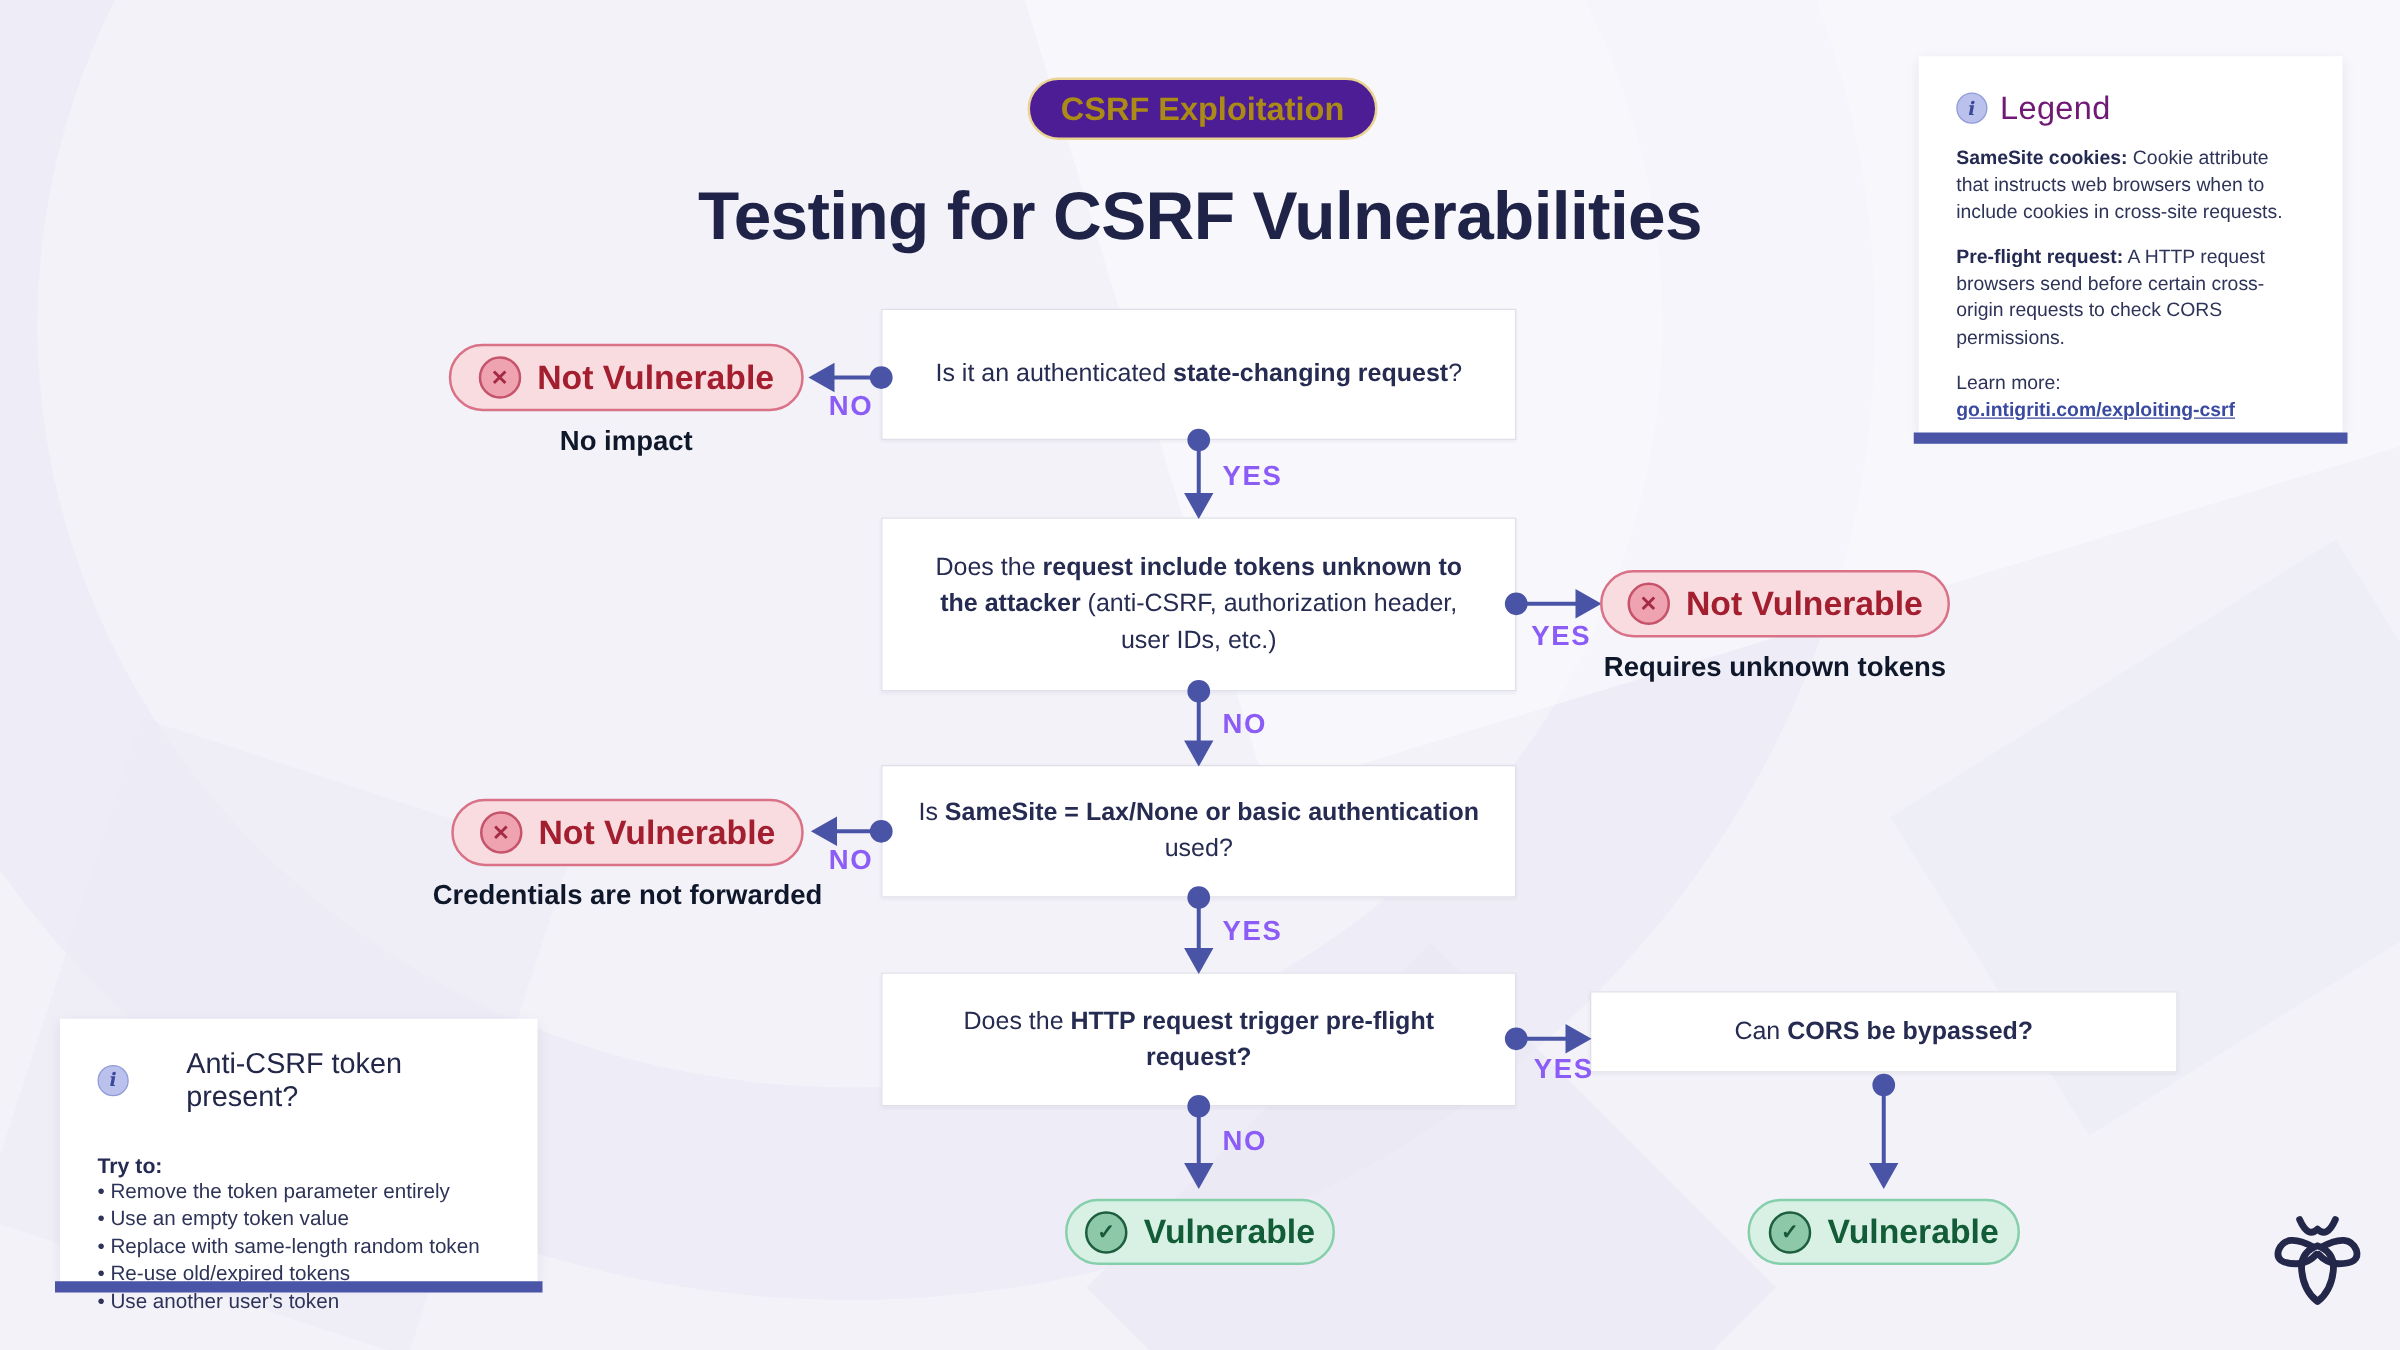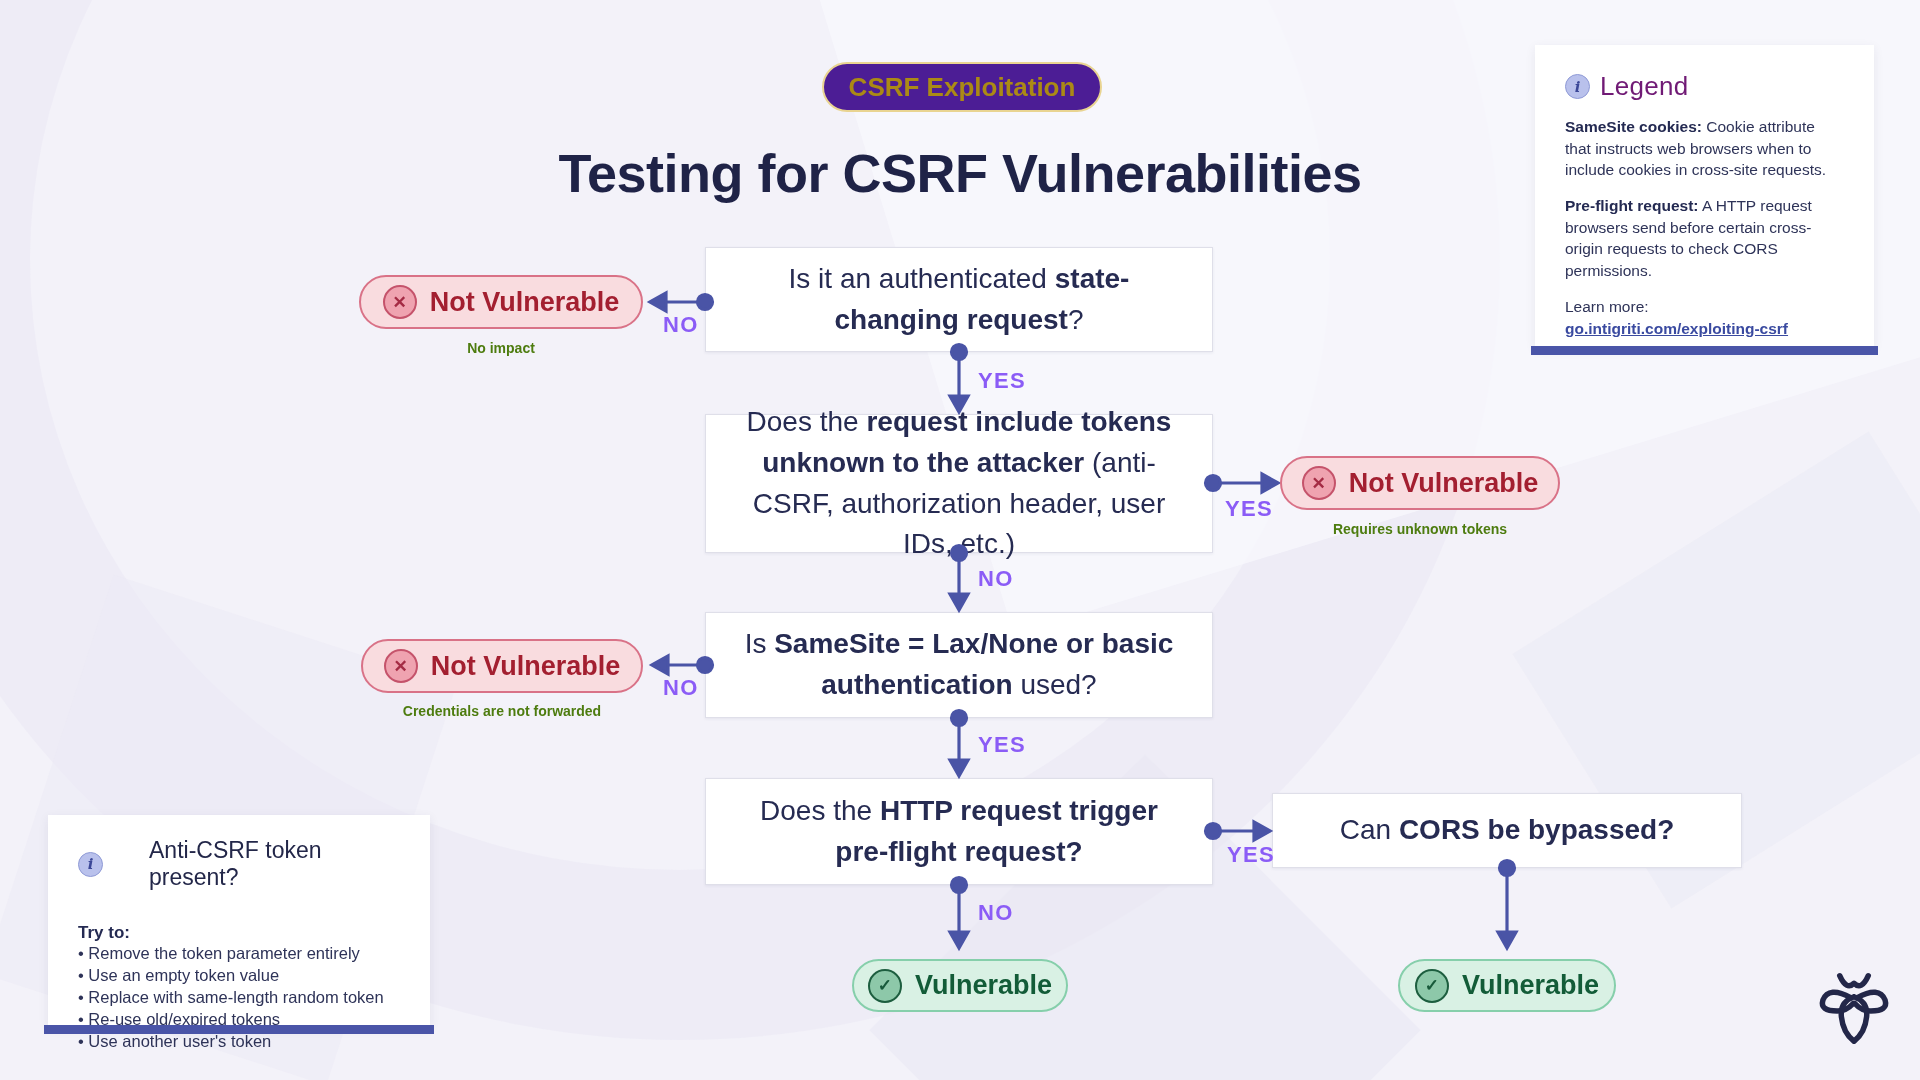--- a/index.html
+++ b/index.html
@@ -37,29 +37,29 @@
     position:absolute; left:0; top:142px; width:1920px;
     text-align:center; font-size:54px; font-weight:700;
     color:#1f2347; letter-spacing:-0.5px;
   }
 
   
   .flow-box {
     position:absolute; background:#ffffff; border:1px solid #dfdfe9;
     box-shadow:0 1px 3px rgba(35,39,80,.07);
     display:flex; align-items:center; justify-content:center;
-    text-align:center; font-size:28px; color:#262b52; line-height:1.45;
+    text-align:center; font-size:20px; color:#262b52; line-height:1.45;
     padding:10px 26px;
   }
   .flow-box b, .seg-b { font-weight:700; }
   #box1 { left:705px; top:247px; width:508px; height:105px; }
   #box2 { left:705px; top:414px; width:508px; height:139px; }
   #box3 { left:705px; top:612px; width:508px; height:106px; }
   #box4 { left:705px; top:778px; width:508px; height:107px; }
-  #box5 { left:1272px; top:793px; width:470px; height:75px; }
+  #box5 { left:1272px; top:793px; width:470px; height:65px; }
 
   
   #connector-svg { position:absolute; left:0; top:0; width:1920px; height:1080px; z-index:1; }
   .conn-label {
     position:absolute; z-index:3; font-size:22px; font-weight:700;
     color:#8b5cf6; letter-spacing:1.3px;
   }
 
   
   .pill {
@@ -76,21 +76,21 @@
   .vul { background:#d9f1e4; border:2px solid #86cfab; color:#135c38; }
   .vul .pill-icon { background:#8dc8a9; border:2px solid #1d5e3f; color:#17593a; }
   #nv1 { left:359px; top:275px; width:284px; height:54px; }
   #nv2 { left:1280px; top:456px; width:280px; height:54px; }
   #nv3 { left:361px; top:639px; width:282px; height:54px; }
   #v1  { left:852px; top:959px; width:216px; height:53px; }
   #v2  { left:1398px; top:959px; width:218px; height:53px; }
 
   .caption {
     position:absolute; width:400px; text-align:center; z-index:2;
-    font-size:14px; font-weight:600; color:#4d7c0f;
+    font-size:22px; font-weight:600; color:#0f172a;
   }
   #cap1 { left:301px; top:340px; }
   #cap2 { left:1220px; top:521px; }
   #cap3 { left:302px; top:703px; }
 
   
   .card {
     position:absolute; background:#ffffff; z-index:2;
     box-shadow:0 3px 10px rgba(35,39,80,.08);
   }

